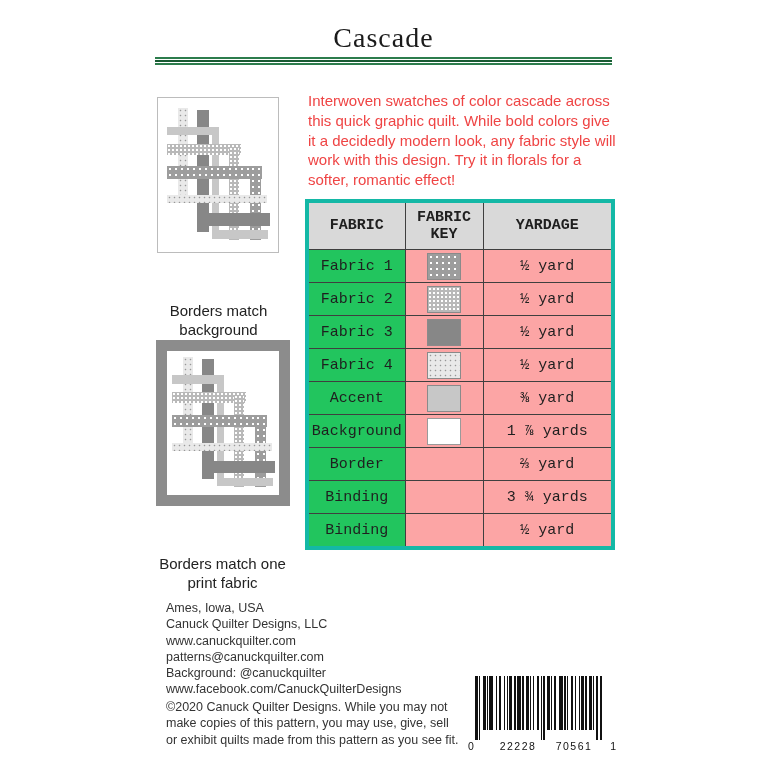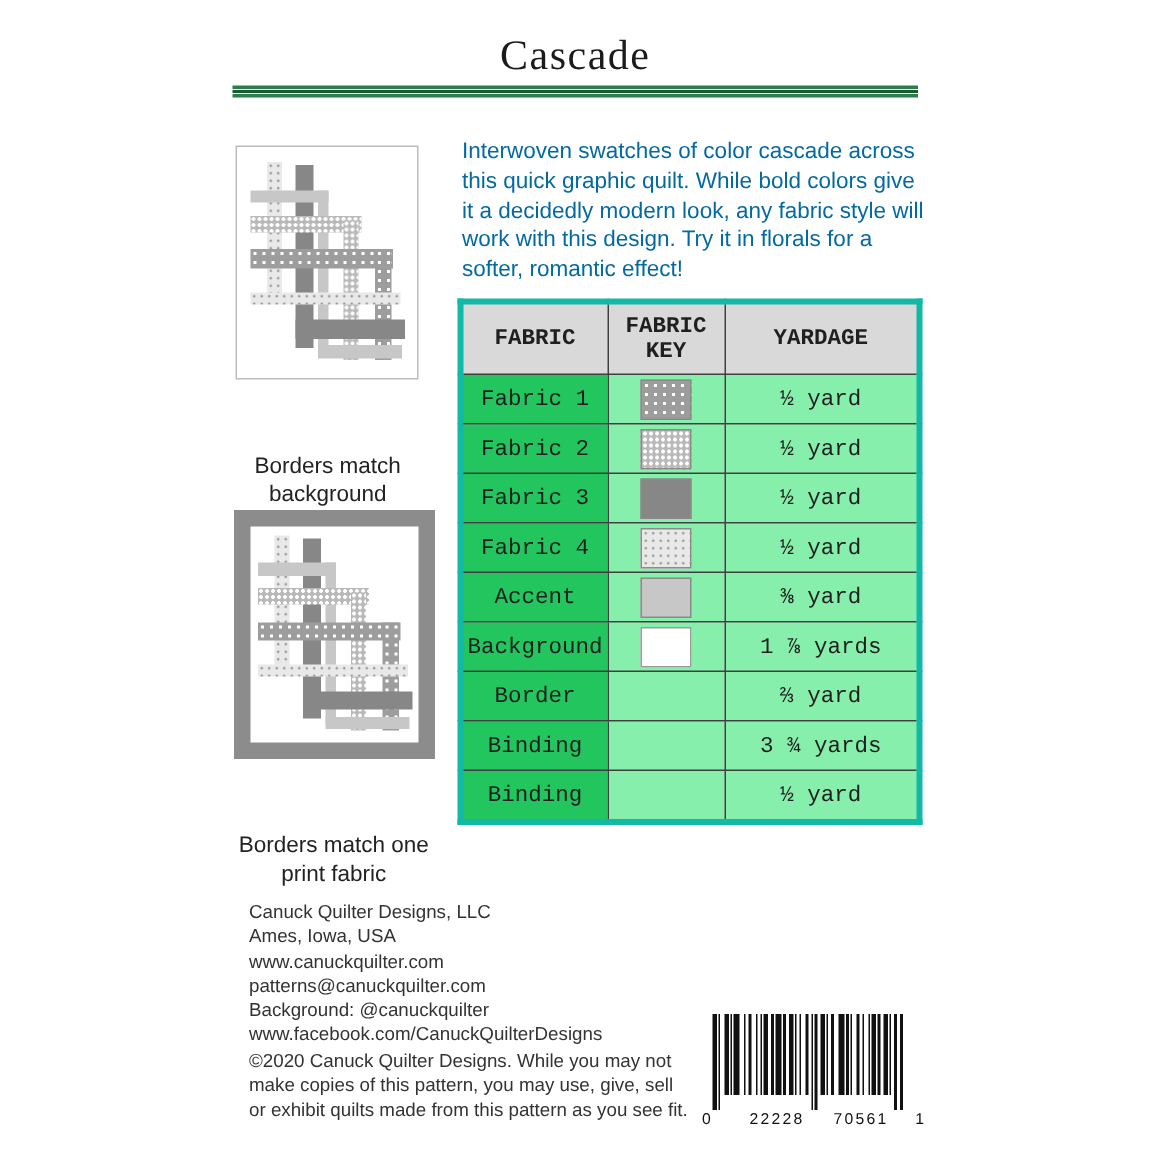--- a/index.html
+++ b/index.html
@@ -24,29 +24,29 @@
           border:1px solid #bcbcbc;background:#ffffff;}
   #thumb1 .quilt{inset:6px;}
   #thumb2{position:absolute;left:156px;top:340px;width:134px;height:166px;box-sizing:border-box;
           border:11px solid #8c8c8c;background:#ffffff;}
   #thumb2 .quilt{inset:2px;}
   .caption{position:absolute;text-align:center;font-size:15px;line-height:1.25;color:#222222;margin-top:44px;}
   #caption1{left:151px;top:258px;width:135px;}
   #caption2{left:150px;top:511px;width:145px;}
 
   
-  #intro{position:absolute;left:308px;top:91px;width:308px;font-size:15px;line-height:1.32;color:#0369a1;}
+  #intro{position:absolute;left:308px;top:91px;width:308px;font-size:15px;line-height:1.32;color:#ef4444;}
 
   
   #yardage-table{position:absolute;left:305px;top:199px;border-collapse:collapse;table-layout:fixed;
                  font-size:15px;color:#1f1f1f;}
   #yardage-table th,#yardage-table td{border:1px solid #3f3f3f;text-align:center;vertical-align:middle;padding:0;}
   #yardage-table{border:4px solid #14b8a6;font-family:Liberation Mono, monospace;}
   #yardage-table th{background:#d9d9d9;font-weight:bold;height:46px;line-height:1.15;}
-  #yardage-table td{height:32px;background:#86efac;}
+  #yardage-table td{height:32px;background:#fca5a5;}
   #yardage-table td.c-fabric{background:#22c55e;}
   .col-fabric{width:98px;}.col-key{width:78px;}.col-yard{width:130px;}
   .swatch{display:inline-block;width:34px;height:27px;box-sizing:border-box;border:1px solid #8a8a8a;vertical-align:middle;}
   .swatch.bgw{background:#ffffff;border:1px solid #9a9a9a;}
 
   
   #contact{position:absolute;left:166px;top:600px;font-size:12.5px;line-height:1.3;color:#333333;}
   #copyright{position:absolute;left:166px;top:699px;width:294px;font-size:12.5px;line-height:1.3;color:#333333;}
 
   
@@ -161,22 +161,22 @@
     </tr>
         <tr>
       <td class="c-fabric">Binding</td>
       <td class="c-key"></td>
       <td class="c-yard">½ yard</td>
     </tr>
       </tbody>
   </table>
 
   <div id="contact">
+      <div>Ames, Iowa, USA</div>
       <div>Canuck Quilter Designs, LLC</div>
-      <div>Ames, Iowa, USA</div>
       <div>www.canuckquilter.com</div>
       <div>patterns@canuckquilter.com</div>
       <div>Background:  @canuckquilter</div>
       <div>www.facebook.com/CanuckQuilterDesigns</div>
     </div>
 
   <div id="copyright">©2020 Canuck Quilter Designs.  While  you may not make copies of this pattern, you may use, give, sell or exhibit  quilts made from this pattern as  you see fit.</div>
 
   <div id="barcode">
     <div id="barcode-bars">

